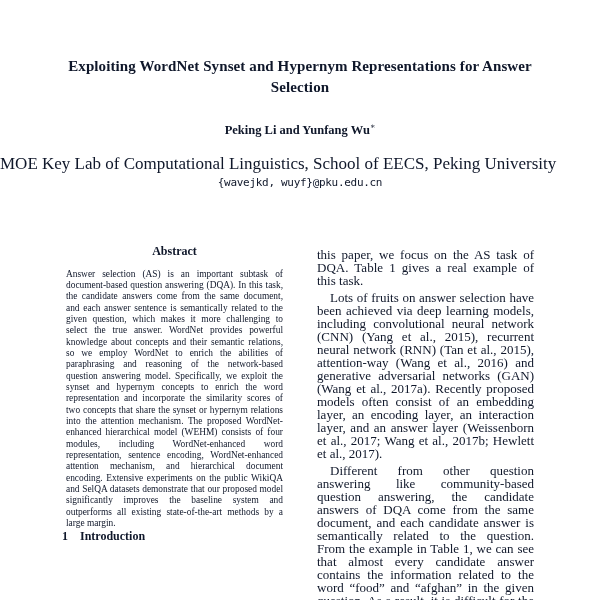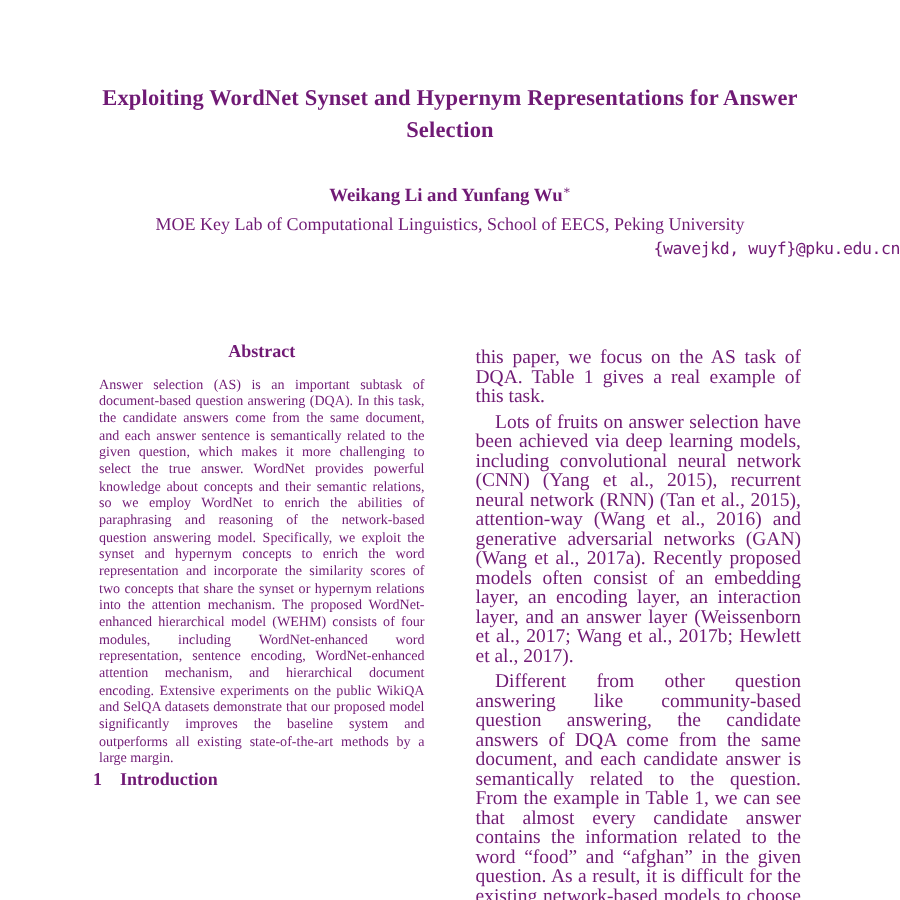--- a/index.html
+++ b/index.html
@@ -5,47 +5,46 @@
   * { box-sizing: border-box; }
   html, body { margin: 0; padding: 0; background: #e8e8e8; }
   .page {
     position: relative;
     width: 600px;
     height: 600px;
     margin: 0;
     background: #ffffff;
     overflow: hidden;
     font-family: "Liberation Serif", "DejaVu Serif", serif;
-    color: #701a75;
+    color: #0f172a;
   }
   .header { padding-top: 56px; }
   .title {
     margin: 0 auto;
     max-width: 470px;
     text-align: center;
     font-size: 15px;
     font-weight: bold;
     line-height: 1.38;
     letter-spacing: 0.1px;
   }
   .authors {
     margin-top: 25px;
     text-align: center;
     font-size: 12.5px;
     font-weight: bold;
   }
   .authors sup { font-size: 8px; font-weight: normal; }
   .affiliation {
-    margin-top: 3px;
-    text-align: center;
-    font-size: 12px;
+    margin-top: 15px;
+    font-size: 17px;
   }
   .email {
     margin-top: 2px;
-    text-align: right;
+    text-align: center;
     font-family: "DejaVu Sans Mono", "Liberation Mono", monospace;
     font-size: 11px;
     letter-spacing: -0.3px;
   }
   .columns {
     display: flex;
     gap: 26px;
     margin: 55px 62px 0;
     align-items: flex-start;
   }
@@ -78,21 +77,21 @@
   .intro-par { margin-top: 6px; }
 </style>
 </head>
 <body>
 
 <div class="page">
 
   <header class="header">
     <h1 class="title">Exploiting WordNet Synset and Hypernym Representations for Answer Selection</h1>
     <div class="authors">
-      <span>Weikang Li and Yunfang Wu</span><sup>∗</sup>
+      <span>Peking Li and Yunfang Wu</span><sup>∗</sup>
     </div>
     <div class="affiliation">MOE Key Lab of Computational Linguistics, School of EECS, Peking University</div>
     <div class="email">{wavejkd, wuyf}@pku.edu.cn</div>
   </header>
 
   <div class="columns">
 
     <div class="col">
       <div class="abstract-heading">Abstract</div>
       <p class="abstract-body">Answer selection (AS) is an important subtask of document-based question answering (DQA). In this task, the candidate answers come from the same document, and each answer sentence is semantically related to the given question, which makes it more challenging to select the true answer. WordNet provides powerful knowledge about concepts and their semantic relations, so we employ WordNet to enrich the abilities of paraphrasing and reasoning of the network-based question answering model. Specifically, we exploit the synset and hypernym concepts to enrich the word representation and incorporate the similarity scores of two concepts that share the synset or hypernym relations into the attention mechanism. The proposed WordNet-enhanced hierarchical model (WEHM) consists of four modules, including WordNet-enhanced word representation, sentence encoding, WordNet-enhanced attention mechanism, and hierarchical document encoding. Extensive experiments on the public WikiQA and SelQA datasets demonstrate that our proposed model significantly improves the baseline system and outperforms all existing state-of-the-art methods by a large margin.</p>

